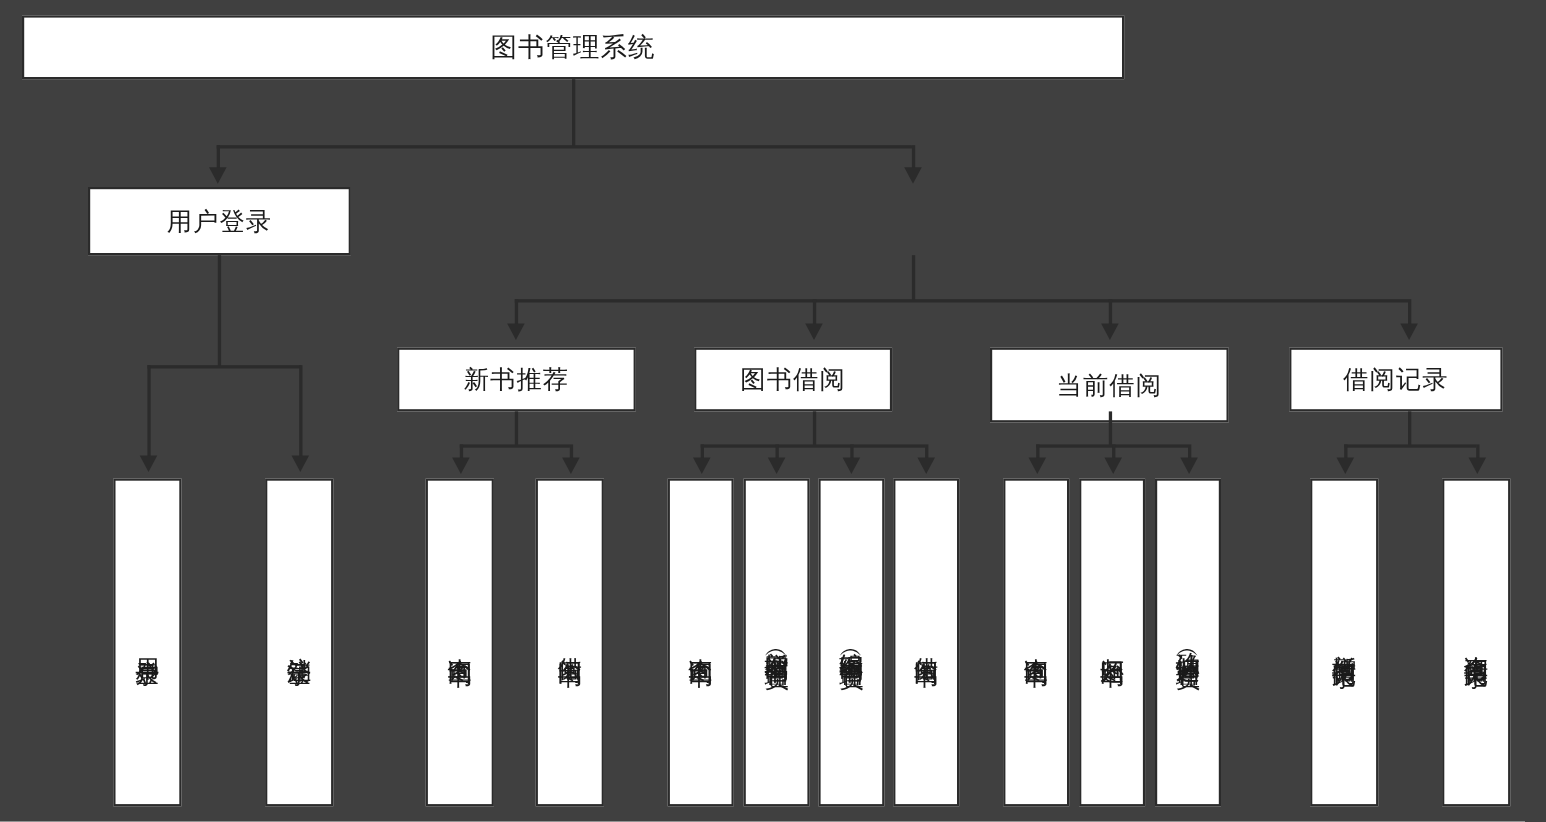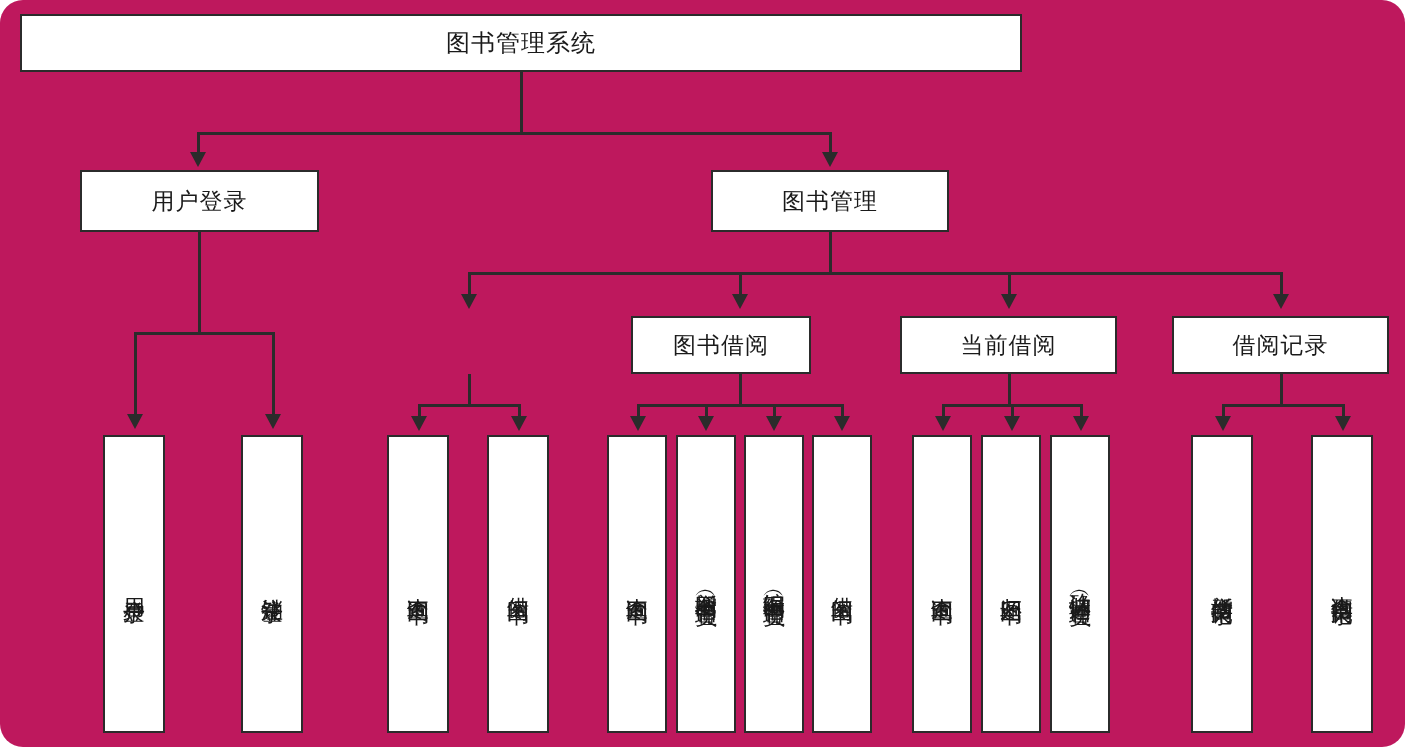--- a/index.html
+++ b/index.html
@@ -7,23 +7,22 @@
     padding: 0;
     background: #ffffff;
   }
   body {
     font-family: "Liberation Sans", "DejaVu Sans", sans-serif;
   }
   #canvas {
     position: relative;
     width: 1405px;
     height: 747px;
-    background: #be185d;
+    background: #404040;
     overflow: hidden;
-    border-radius: 23px;
   }
   .node {
     position: absolute;
     box-sizing: border-box;
     border: 2.5px solid #2b2b2b;
     background: #ffffff;
     display: flex;
     align-items: center;
     justify-content: center;
     color: #1a1a1a;
@@ -93,23 +92,20 @@
   <div class="edge edge-v" style="left:197px; top:132px; height:22px;"></div>
   <div class="arrow" style="left:190px; top:152px;"></div>
 
   <div class="edge edge-v" style="left:829px; top:132px; height:22px;"></div>
   <div class="arrow" style="left:822px; top:152px;"></div>
 
   <div class="node node-h" style="left:80px; top:170px; width:239px; height:62px;">
     <span>用户登录</span>
   </div>
 
-  <div class="node node-h" style="left:711px; top:170px; width:238px; height:62px;">
-    <span>图书管理</span>
-  </div>
 
   <div class="edge edge-v" style="left:198px; top:232px; height:102px;"></div>
   <div class="edge edge-h" style="left:134px; top:332px; width:140px;"></div>
   <div class="edge edge-v" style="left:134px; top:332px; height:84px;"></div>
   <div class="arrow" style="left:127px; top:414px;"></div>
   <div class="edge edge-v" style="left:272px; top:332px; height:84px;"></div>
   <div class="arrow" style="left:265px; top:414px;"></div>
 
   <div class="edge edge-v" style="left:829px; top:232px; height:42px;"></div>
   <div class="edge edge-h" style="left:468px; top:272px; width:812px;"></div>
@@ -119,27 +115,30 @@
 
   <div class="edge edge-v" style="left:739px; top:272px; height:24px;"></div>
   <div class="arrow" style="left:732px; top:294px;"></div>
 
   <div class="edge edge-v" style="left:1008px; top:272px; height:24px;"></div>
   <div class="arrow" style="left:1001px; top:294px;"></div>
 
   <div class="edge edge-v" style="left:1280px; top:272px; height:24px;"></div>
   <div class="arrow" style="left:1273px; top:294px;"></div>
 
+  <div class="node node-h" style="left:361px; top:316px; width:217px; height:58px;">
+    <span>新书推荐</span>
+  </div>
   <div class="node node-h" style="left:631px; top:316px; width:180px; height:58px;">
     <span>图书借阅</span>
   </div>
-  <div class="node node-h" style="left:900px; top:316px; width:217px; height:58px;">
+  <div class="node node-h" style="left:900px; top:316px; width:217px; height:68px;">
     <span>当前借阅</span>
   </div>
-  <div class="node node-h" style="left:1172px; top:316px; width:217px; height:58px;">
+  <div class="node node-h" style="left:1172px; top:316px; width:194px; height:58px;">
     <span>借阅记录</span>
   </div>
 
   <div class="edge edge-v" style="left:468px; top:374px; height:32px;"></div>
   <div class="edge edge-h" style="left:418px; top:404px; width:100px;"></div>
   <div class="edge edge-v" style="left:418px; top:404px; height:14px;"></div>
   <div class="arrow" style="left:411px; top:416px;"></div>
   <div class="edge edge-v" style="left:518px; top:404px; height:14px;"></div>
   <div class="arrow" style="left:511px; top:416px;"></div>
 

